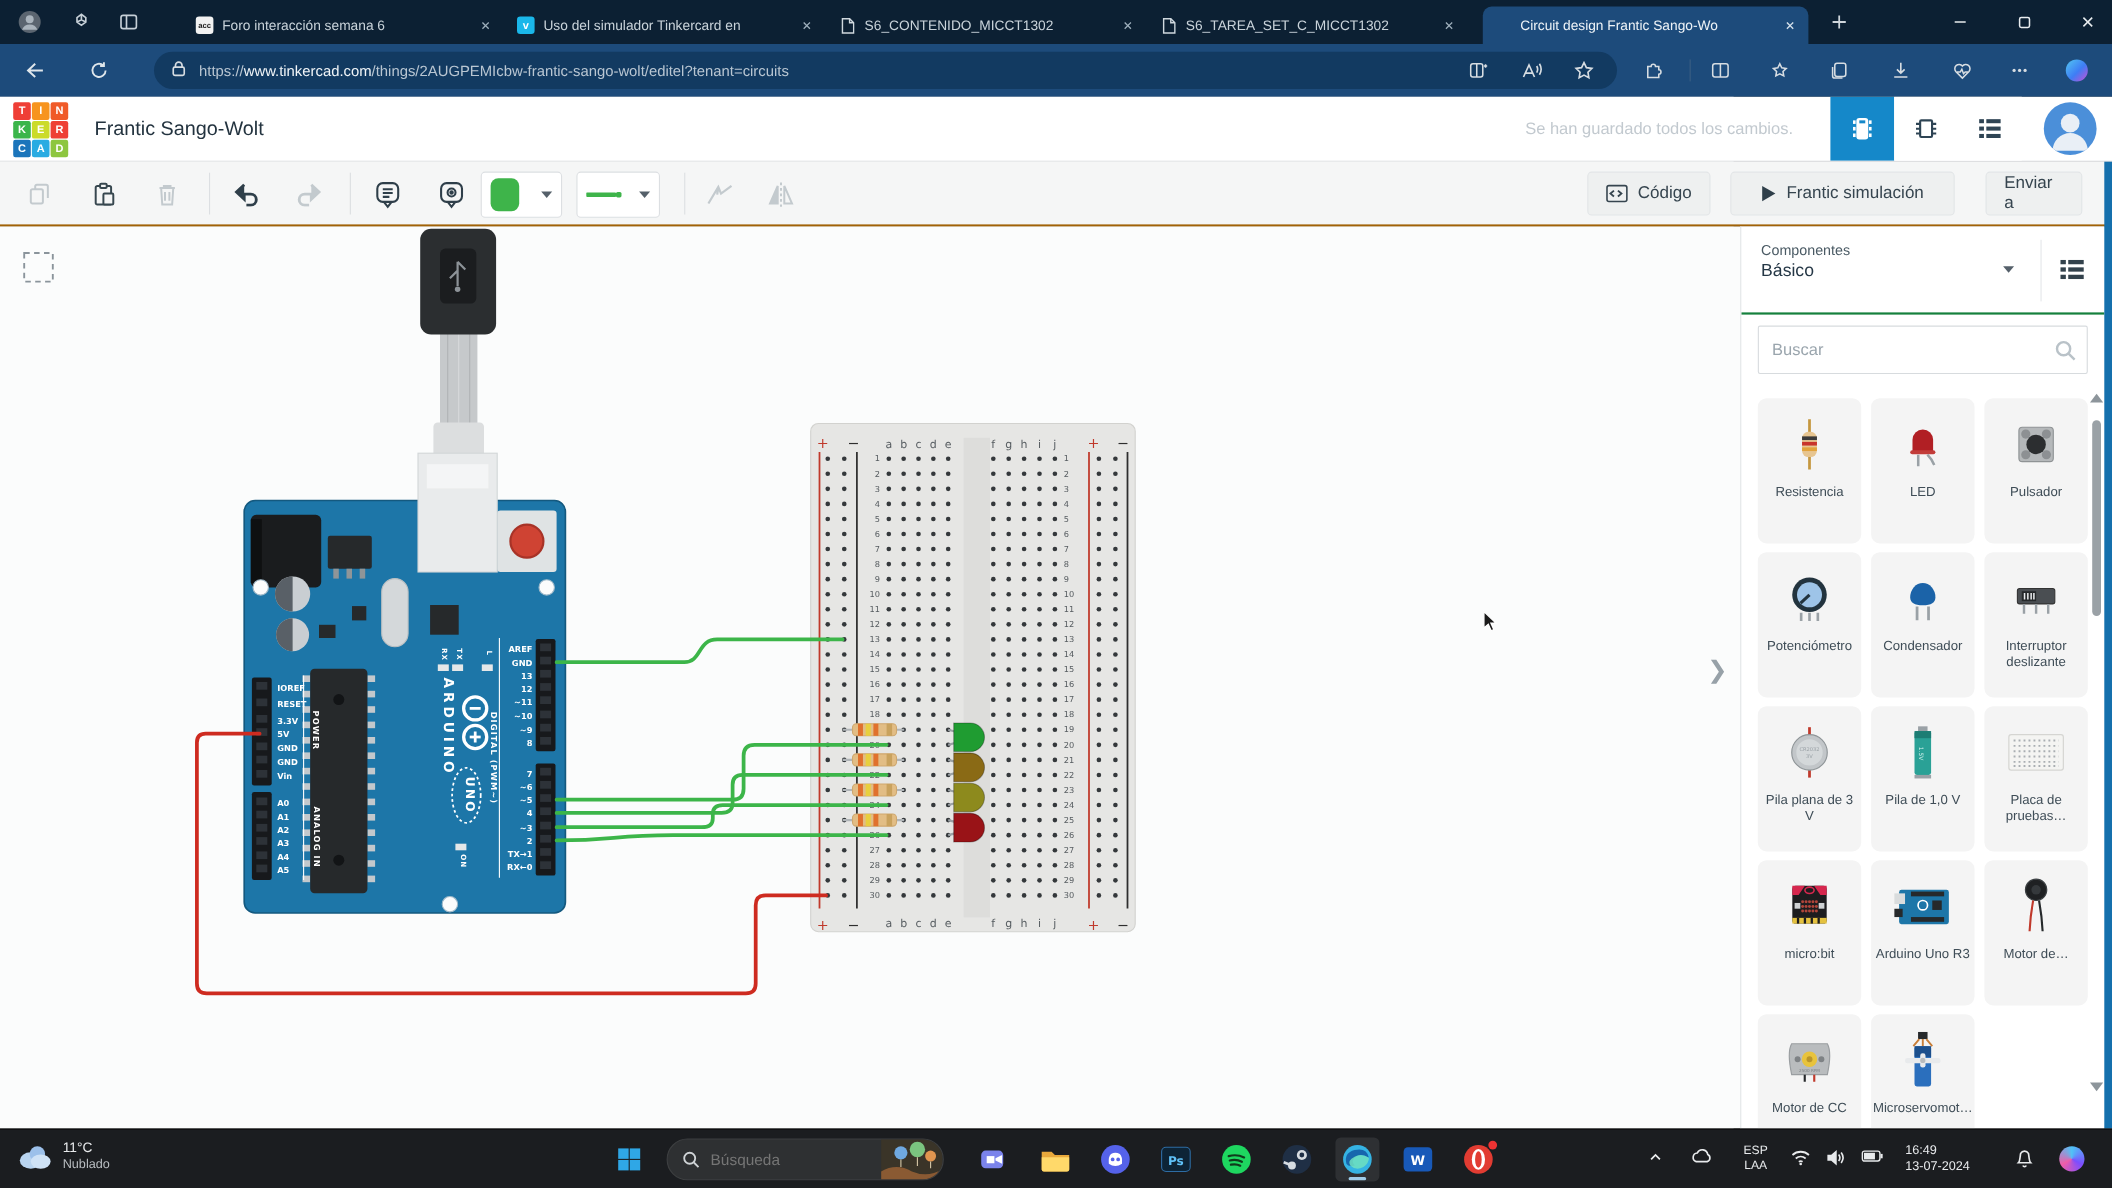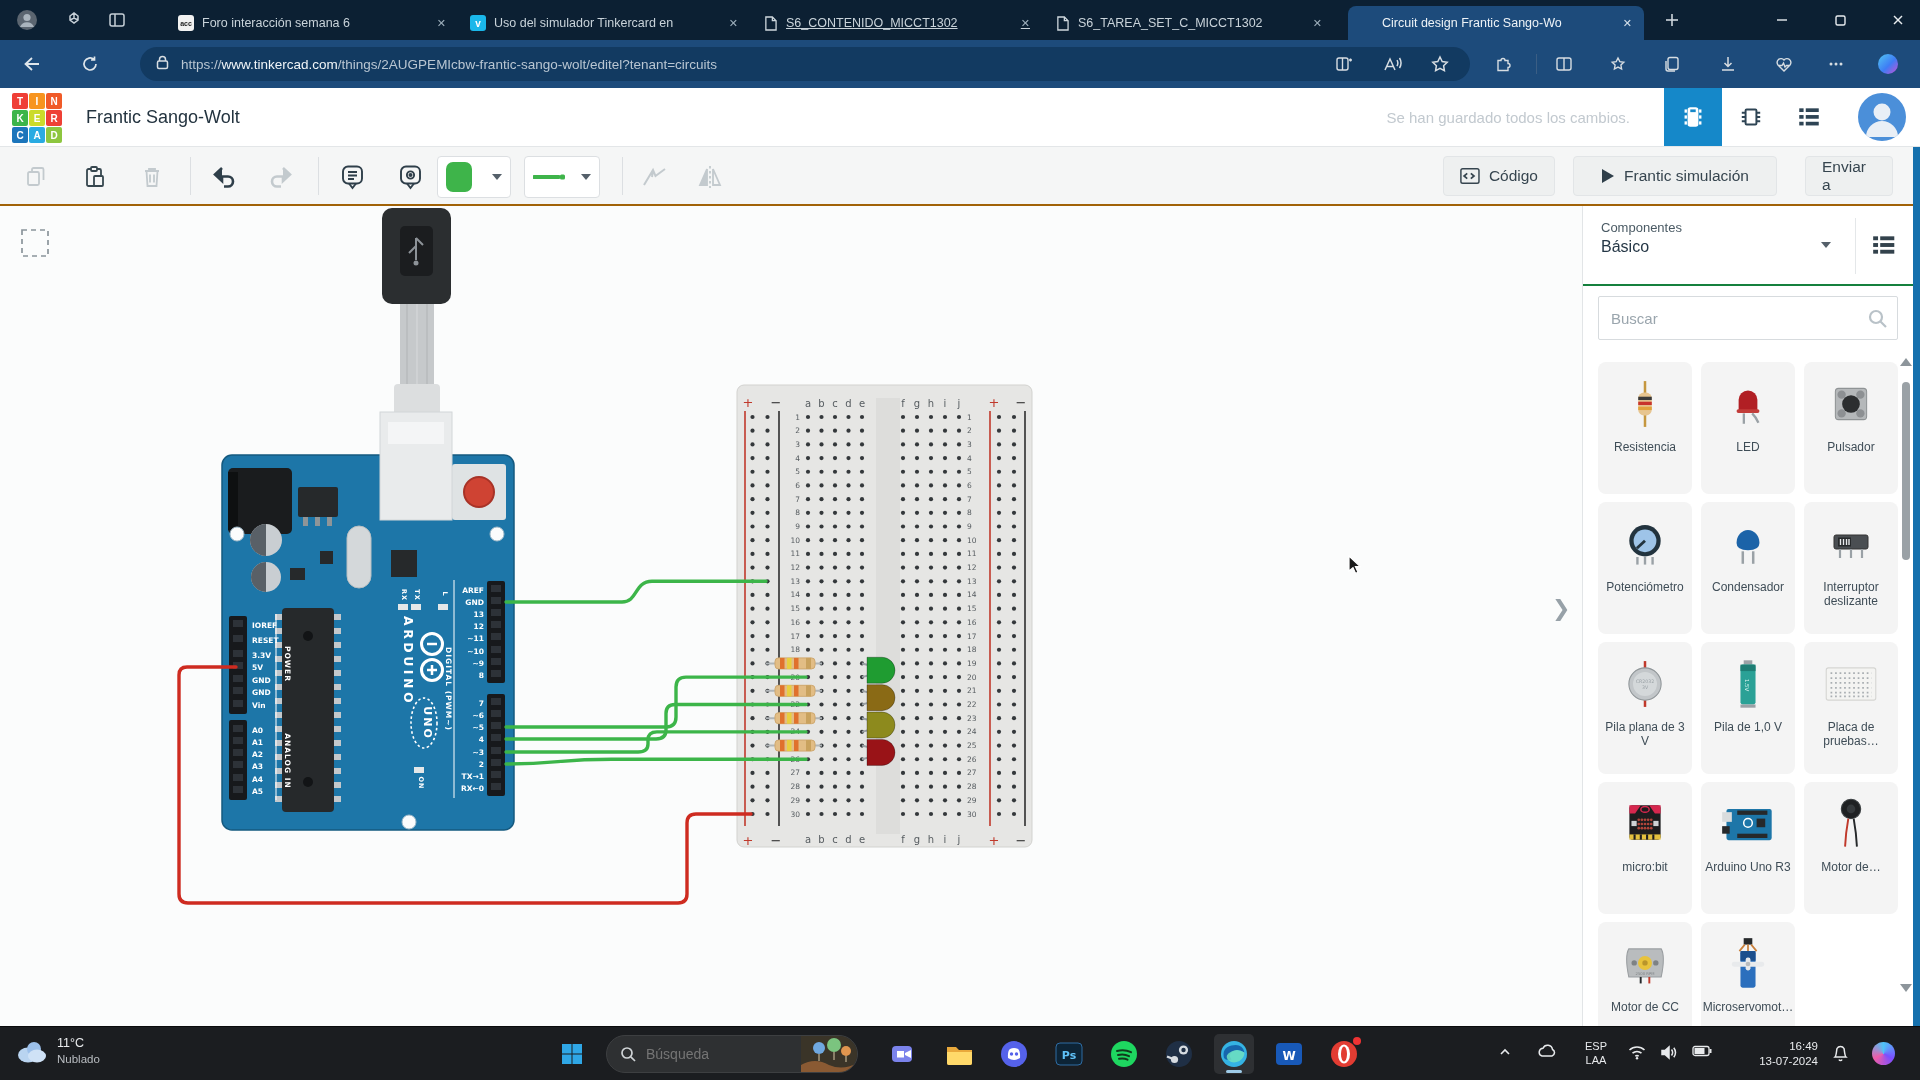--- a/index.html
+++ b/index.html
@@ -79,21 +79,21 @@
         <div class="tab" style="left: 168px;">
           <span class="fav acc">acc</span>
           <span class="ttl">Foro interacción semana 6</span>
           <span class="tclose">✕</span>
         </div>
         <div class="tab" style="left: 460px;">
           <span class="fav vim">v</span>
           <span class="ttl">Uso del simulador Tinkercard en</span>
           <span class="tclose">✕</span>
         </div>
-        <div class="tab" style="left: 752px; text-decoration: underline;">
+        <div class="tab" style="left: 752px;">
           <span class="fav">
             <svg width="13" height="15" viewBox="0 0 14 16">
               <path d="M2 1 h7 l4 4 v10 H2 z" fill="none" stroke="#cfd8de" stroke-width="1.4"></path>
               <path d="M9 1 v4 h4" fill="none" stroke="#cfd8de" stroke-width="1.4"></path>
             </svg>
           </span>
           <span class="ttl">S6_CONTENIDO_MICCT1302</span>
           <span class="tclose">✕</span>
         </div>
         <div class="tab" style="left: 1044px;">
@@ -1411,21 +1411,21 @@
           <path d="M11.5 4.5 a5 5 0 0 1 0 6 M13.8 2.8 a8 8 0 0 1 0 9.4"></path>
         </svg>
       </div>
     <div class="trayico" style="left:1692px;top:18px">
         <svg width="20" height="12" viewBox="0 0 20 12" fill="none" stroke="#e8eaec" stroke-width="1.3">
           <rect x="1" y="1.5" width="16" height="9" rx="2"></rect>
           <rect x="2.5" y="3" width="10" height="6" fill="#e8eaec" stroke="none"></rect>
           <rect x="17.5" y="4" width="2" height="4" fill="#e8eaec" stroke="none"></rect>
         </svg>
       </div>
-    <div style="position:absolute;left:1732px;top:12px;width:86px;text-align:right;font-size:11.5px;line-height:1.3">
+    <div style="position:absolute;left:1732px;top:12px;width:86px;text-align:left;font-size:11.5px;line-height:1.3">
       <div>16:49</div>
         <div>13-07-2024</div>
     </div>
     <div class="trayico" style="left:1832px;top:17px">
         <svg width="17" height="18" viewBox="0 0 17 18" fill="none" stroke="#e8eaec" stroke-width="1.5">
           <path d="M3 13 c1.5 -1.5 1.5 -7 2 -8.5 a4 4 0 0 1 7 0 c.5 1.5 .5 7 2 8.5 z M7 15.5 a1.6 1.6 0 0 0 3 0"></path>
         </svg>
       </div>
     <div class="trayico" style="left:1872px;top:15px">
         <span style="width:23px;height:23px;border-radius:50%;background:conic-gradient(#4fc3f7,#7c4dff,#ef5da8,#4fc3f7)"></span>

